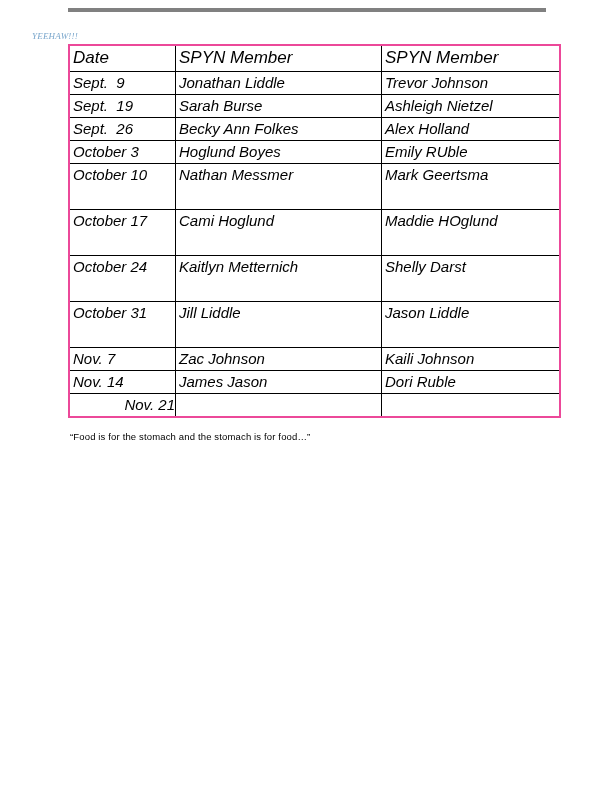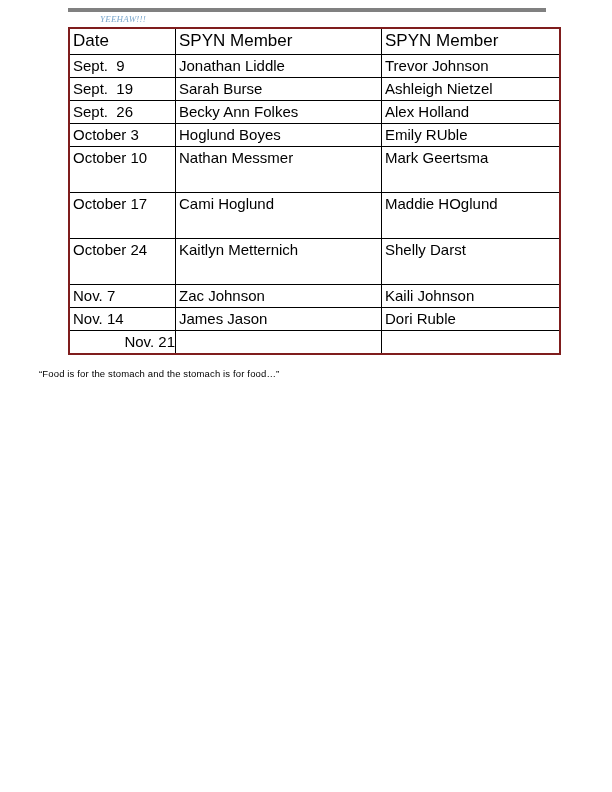--- a/index.html
+++ b/index.html
@@ -39,34 +39,35 @@
   .hrule {
     height: 4px;
     background: #808080;
     width: 100%;
   }
   .yeehaw {
     font-family: "Liberation Serif", serif;
     font-style: italic;
     font-size: 9px;
     color: #7BA7CC;
-    padding-left: 100px;
-    margin-top: 1px;
+    padding-left: 32px;
+    margin-top: 18px;
     line-height: 12px;
     letter-spacing: 0.2px;
   }
   .table-wrap {
     padding-left: 68px;
     margin-top: 2px;
   }
   table.schedule {
     border-collapse: collapse;
     table-layout: fixed;
     width: 478px;
-    border: 2px solid #7f1d1d;
+    border: 2px solid #ec4899;
+    font-style: italic;
   }
   table.schedule td {
     border: 1px solid #000000;
     vertical-align: top;
     padding: 1px 0 2px 3px;
     font-family: "Liberation Sans", sans-serif;
     font-size: 15px;
     line-height: 19px;
     color: #000000;
     white-space: pre-wrap;
@@ -82,21 +83,21 @@
     padding-bottom: 3px;
   }
   table.schedule tr.tall td {
     height: 42px;
   }
   table.schedule tr.blank td {
     height: 19px;
     text-align: right;
   }
   .footer-quote {
-    padding-left: 39px;
+    padding-left: 70px;
     margin-top: 12px;
     font-family: "Liberation Sans", sans-serif;
     font-size: 9.5px;
     color: #000000;
     line-height: 13px;
     letter-spacing: 0.15px;
   }
 </style>
 </head>
 <body>
@@ -146,20 +147,25 @@
           <tr class="tall">
             <td class="c-date">October 17</td>
             <td class="c-mem1">Cami Hoglund</td>
             <td class="c-mem2">Maddie HOglund</td>
           </tr>
           <tr class="tall">
             <td class="c-date">October 24</td>
             <td class="c-mem1">Kaitlyn Metternich</td>
             <td class="c-mem2">Shelly Darst</td>
           </tr>
+          <tr class="tall">
+            <td class="c-date">October 31</td>
+            <td class="c-mem1">Jill Liddle</td>
+            <td class="c-mem2">Jason Liddle</td>
+          </tr>
           <tr>
             <td class="c-date">Nov. 7</td>
             <td class="c-mem1">Zac Johnson</td>
             <td class="c-mem2">Kaili Johnson</td>
           </tr>
           <tr>
             <td class="c-date">Nov. 14</td>
             <td class="c-mem1">James Jason</td>
             <td class="c-mem2">Dori Ruble</td>
           </tr>

